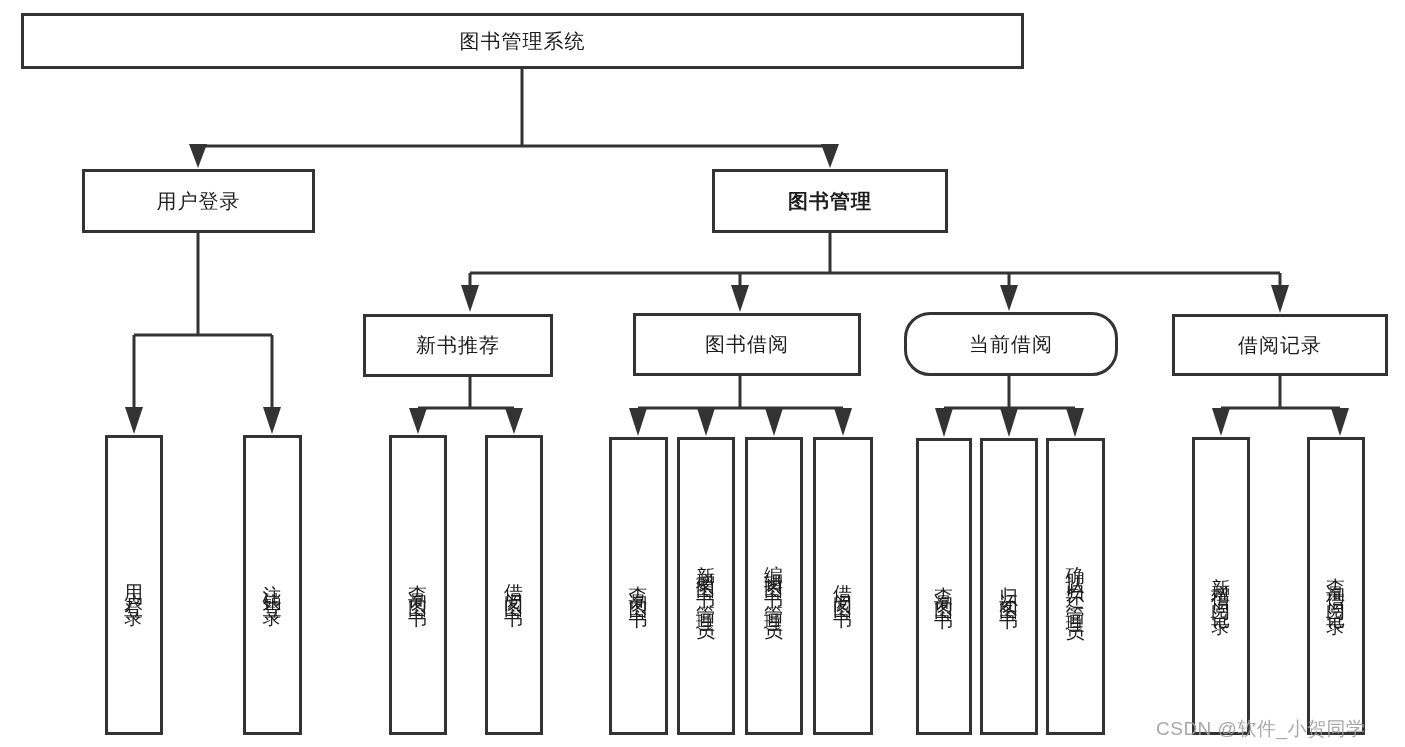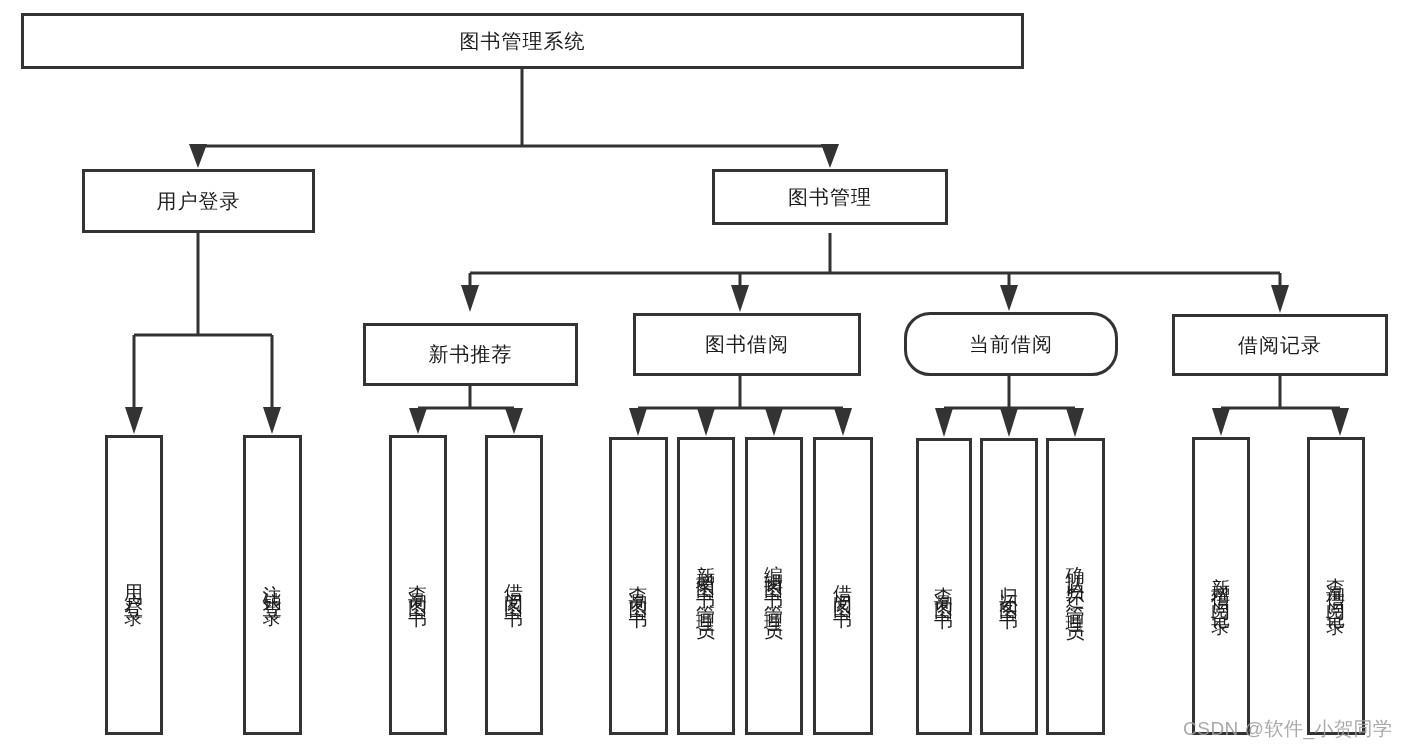--- a/index.html
+++ b/index.html
@@ -40,21 +40,21 @@
     writing-mode: vertical-rl;
     font-size: 19px;
     letter-spacing: 8px;
     line-height: 1;
   }
   .node.v span {
     display: block;
   }
   .watermark {
     position: absolute;
-    left: 1183px;
+    left: 1156px;
     top: 716px;
     z-index: 5;
     font-size: 19px;
     color: rgba(158, 158, 158, 0.9);
     white-space: nowrap;
     letter-spacing: 0.5px;
   }
 </style>
 </head>
 <body>
@@ -121,25 +121,25 @@
     </g>
   </svg>
 
   <div class="node h" style="left:21px; top:13px; width:1003px; height:56px;">
     <span>图书管理系统</span>
   </div>
 
   <div class="node h" style="left:82px; top:169px; width:233px; height:64px;">
     <span>用户登录</span>
   </div>
-  <div class="node h" style="left:712px; top:169px; width:236px; height:56px;">
+  <div class="node h" style="left:712px; top:169px; width:236px; height:64px;font-weight:bold;">
     <span>图书管理</span>
   </div>
 
-  <div class="node h" style="left:363px; top:323px; width:215px; height:63px;">
+  <div class="node h" style="left:363px; top:314px; width:190px; height:63px;">
     <span>新书推荐</span>
   </div>
   <div class="node h" style="left:633px; top:313px; width:228px; height:63px;">
     <span>图书借阅</span>
   </div>
   <div class="node h" style="left:904px; top:312px; width:214px; height:64px;border-radius:26px;">
     <span>当前借阅</span>
   </div>
   <div class="node h" style="left:1172px; top:314px; width:216px; height:62px;">
     <span>借阅记录</span>

